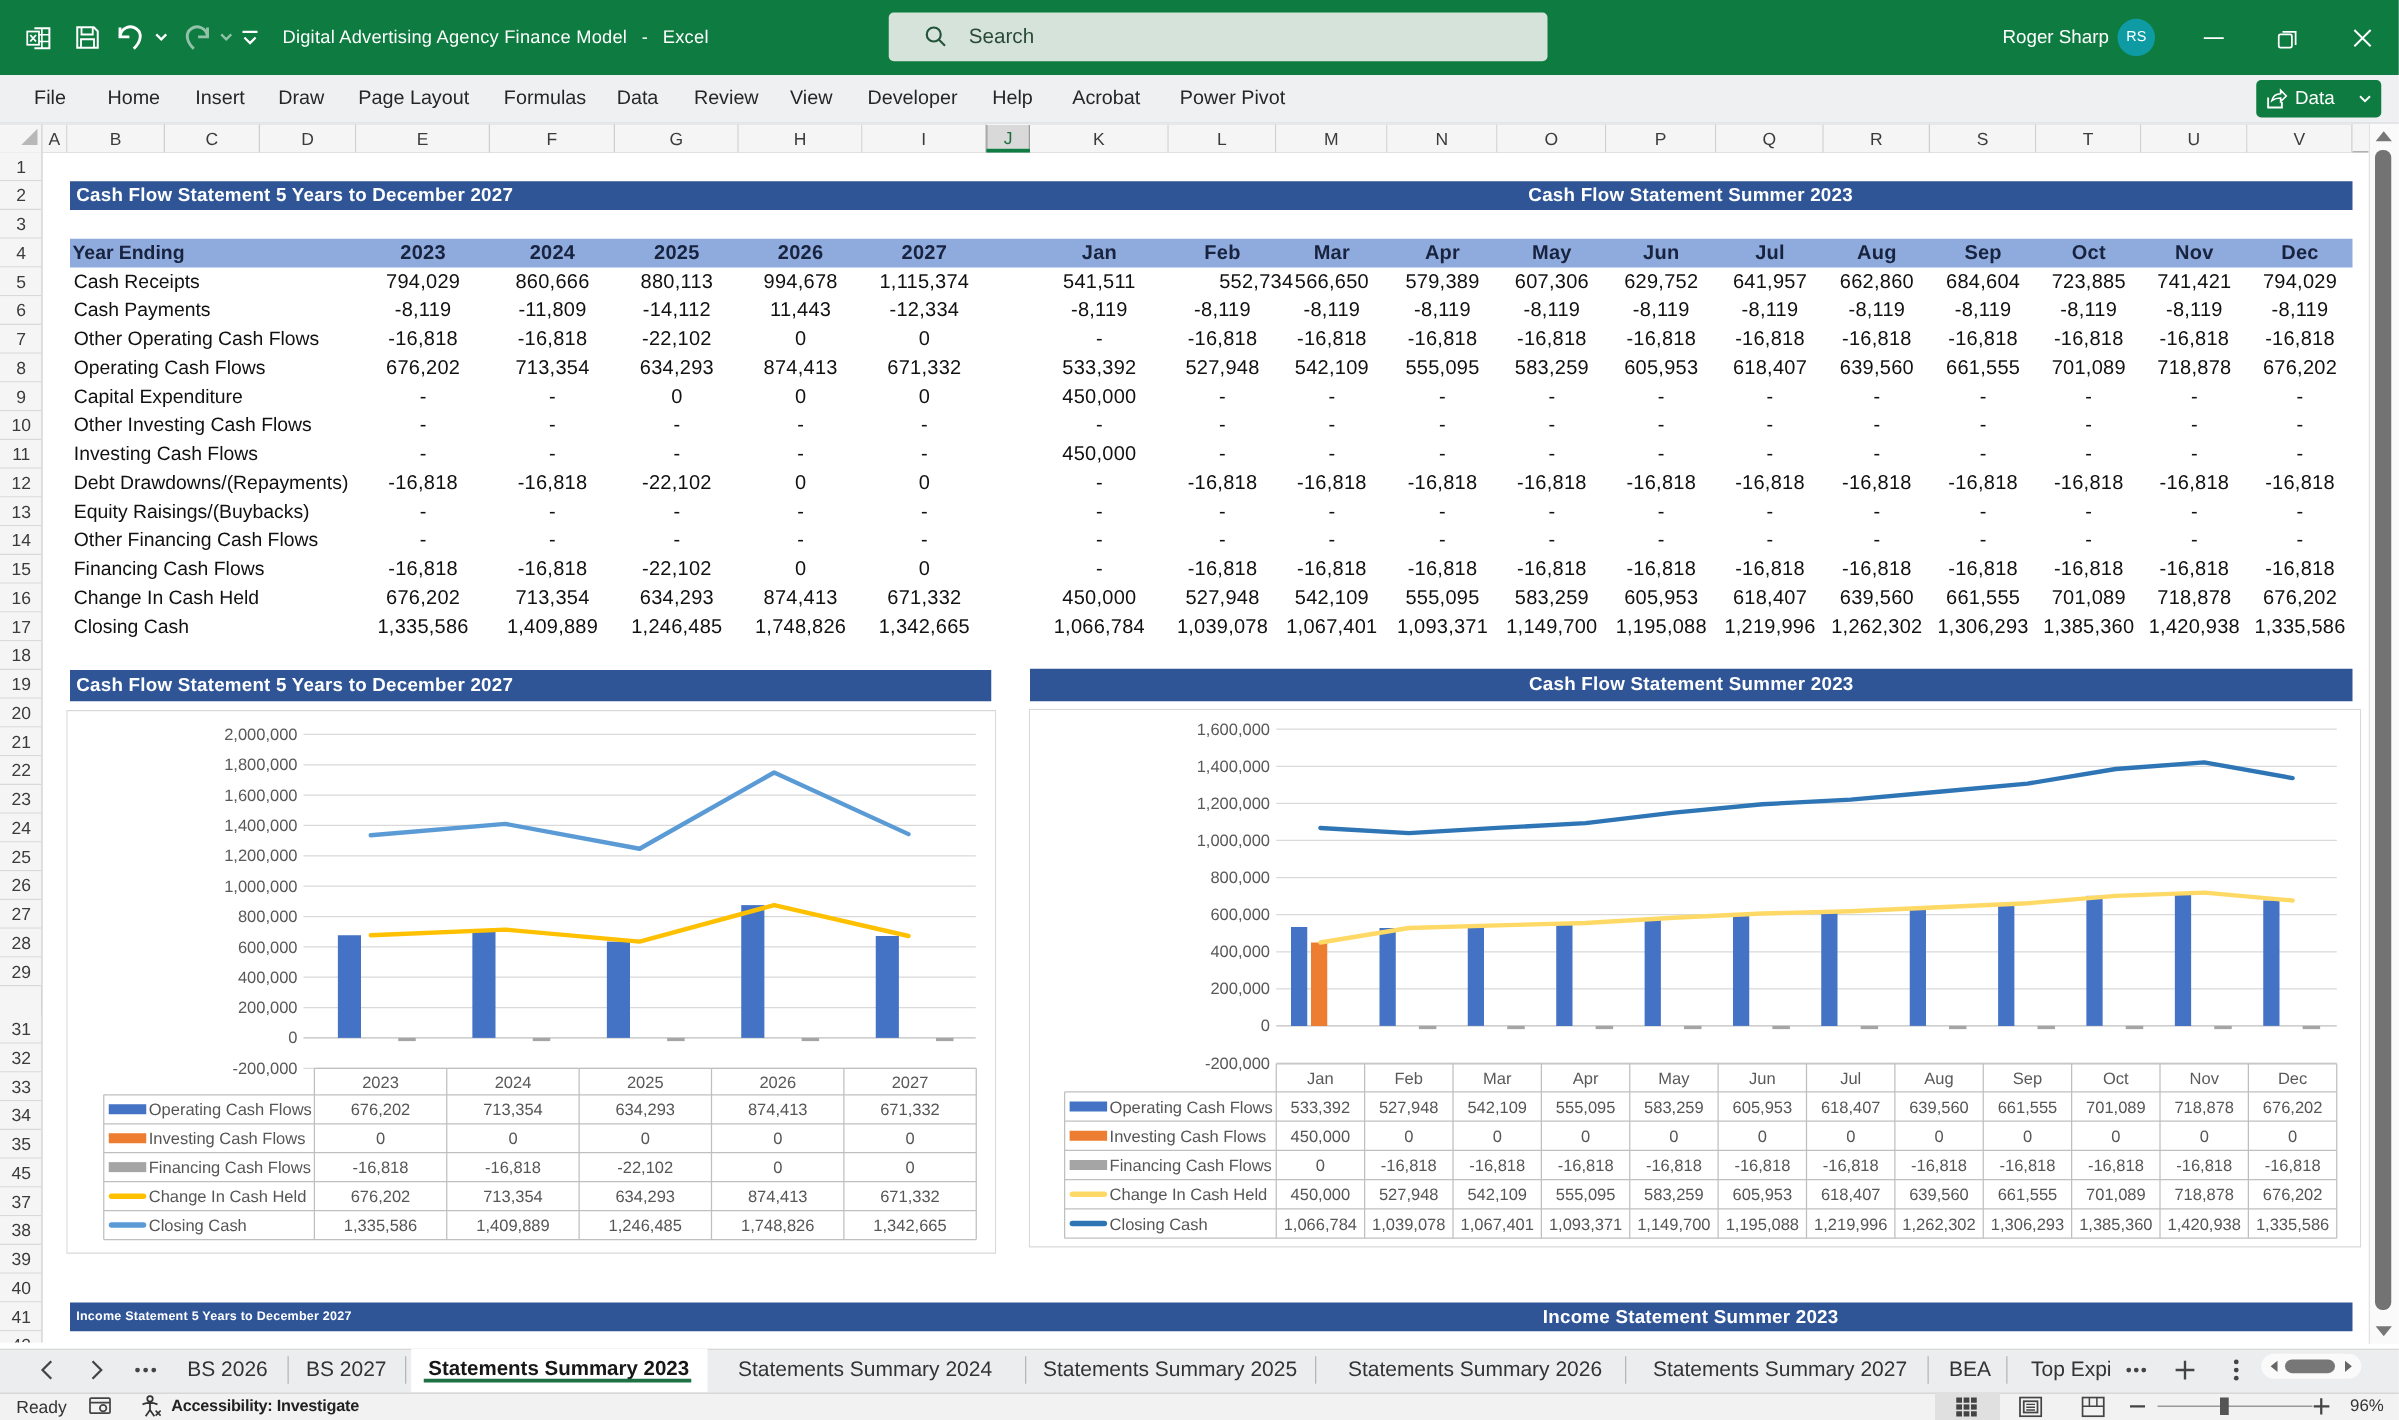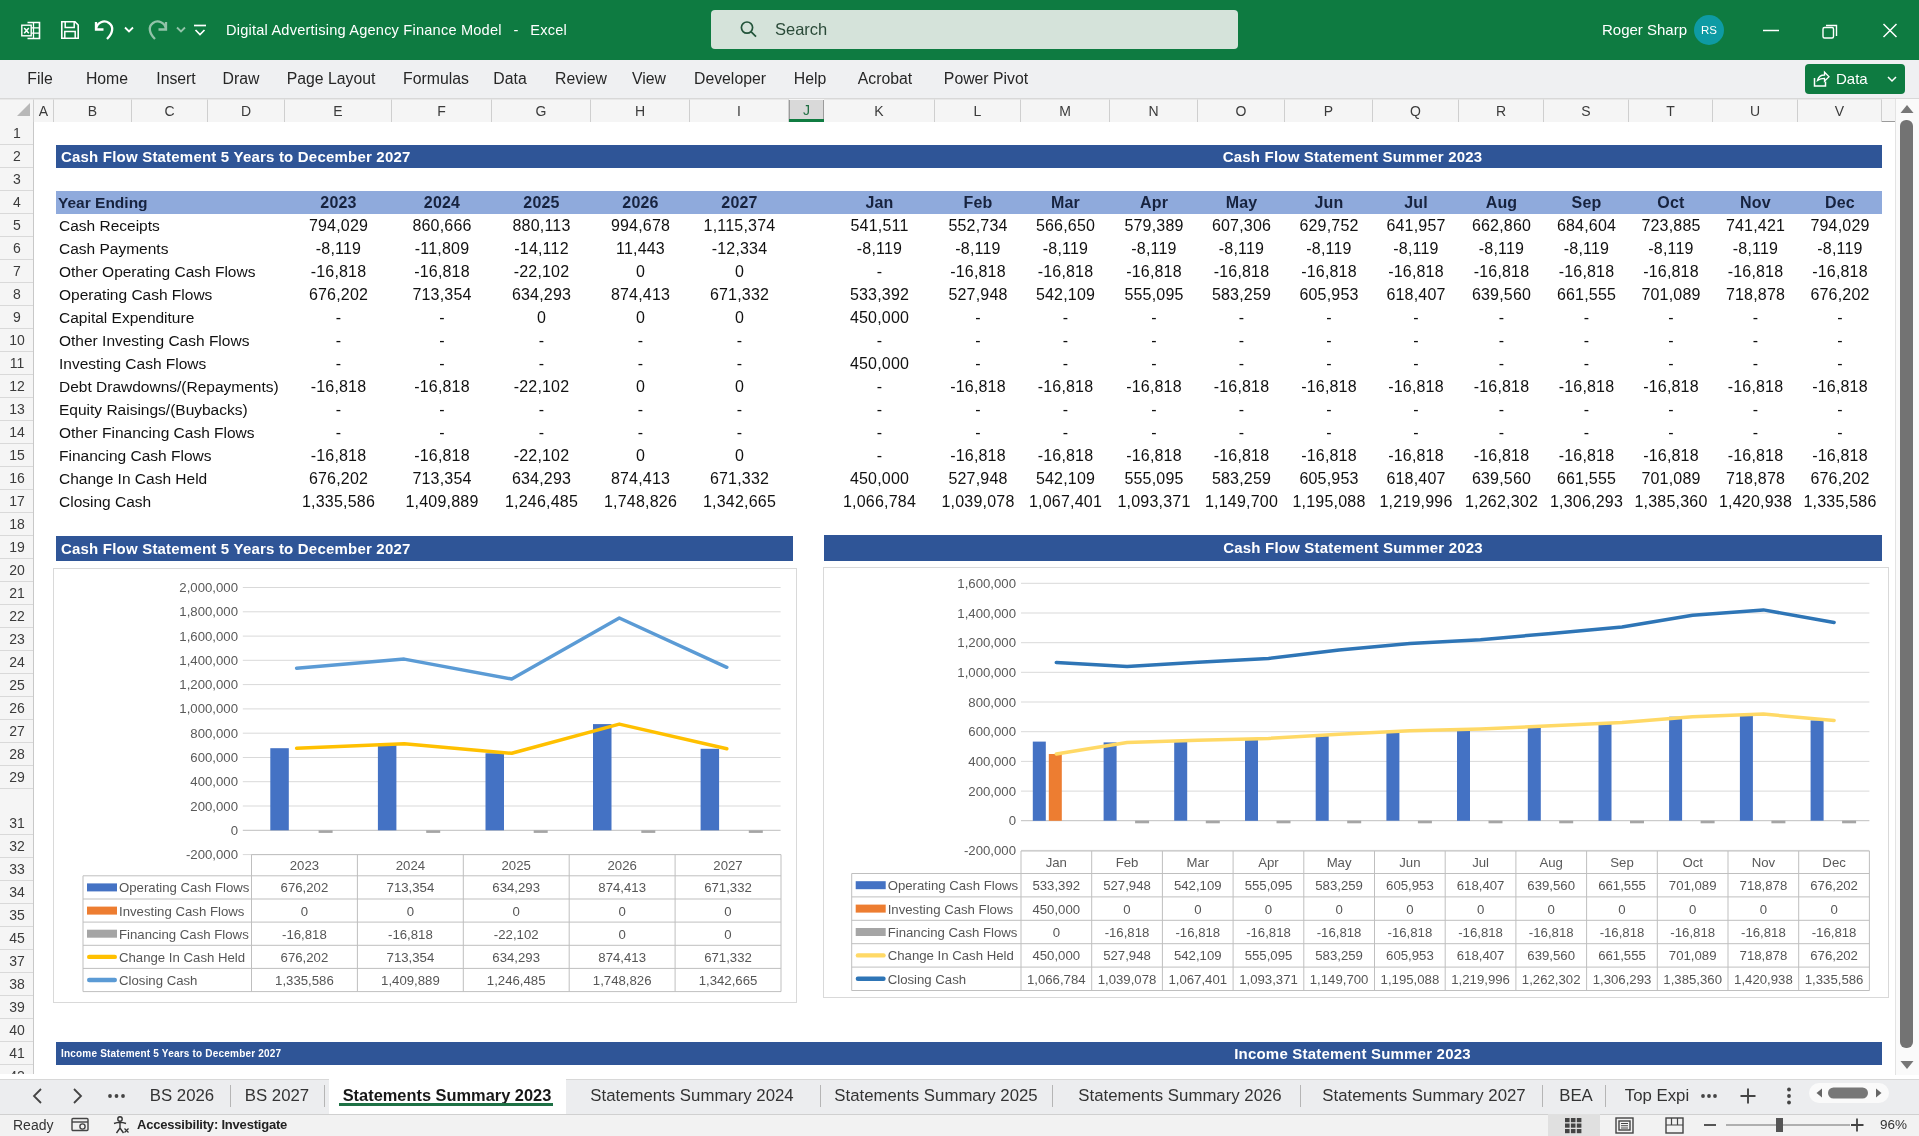--- a/index.html
+++ b/index.html
@@ -185,21 +185,21 @@
 <div class="cell" style="left:1629px;top:191px;width:84px;font-weight:bold;color:#17233F;">Oct</div>
 <div class="cell" style="left:1713px;top:191px;width:85px;font-weight:bold;color:#17233F;">Nov</div>
 <div class="cell" style="left:1798px;top:191px;width:84px;font-weight:bold;color:#17233F;">Dec</div>
 <div class="lbl" style="left:59px;top:214px;width:226px;">Cash Receipts</div>
 <div class="cell" style="left:285px;top:214px;width:107px;">794,029</div>
 <div class="cell" style="left:392px;top:214px;width:100px;">860,666</div>
 <div class="cell" style="left:492px;top:214px;width:99px;">880,113</div>
 <div class="cell" style="left:591px;top:214px;width:99px;">994,678</div>
 <div class="cell" style="left:690px;top:214px;width:99px;">1,115,374</div>
 <div class="cell" style="left:824px;top:214px;width:111px;">541,511</div>
-<div class="cell" style="left:935px;top:214px;width:86px;text-align:center;">552,734</div>
+<div class="cell" style="left:962px;top:214px;width:86px;text-align:center;">552,734</div>
 <div class="cell" style="left:1021px;top:214px;width:89px;">566,650</div>
 <div class="cell" style="left:1110px;top:214px;width:88px;">579,389</div>
 <div class="cell" style="left:1198px;top:214px;width:87px;">607,306</div>
 <div class="cell" style="left:1285px;top:214px;width:88px;">629,752</div>
 <div class="cell" style="left:1373px;top:214px;width:86px;">641,957</div>
 <div class="cell" style="left:1459px;top:214px;width:85px;">662,860</div>
 <div class="cell" style="left:1544px;top:214px;width:85px;">684,604</div>
 <div class="cell" style="left:1629px;top:214px;width:84px;">723,885</div>
 <div class="cell" style="left:1713px;top:214px;width:85px;">741,421</div>
 <div class="cell" style="left:1798px;top:214px;width:84px;">794,029</div>

